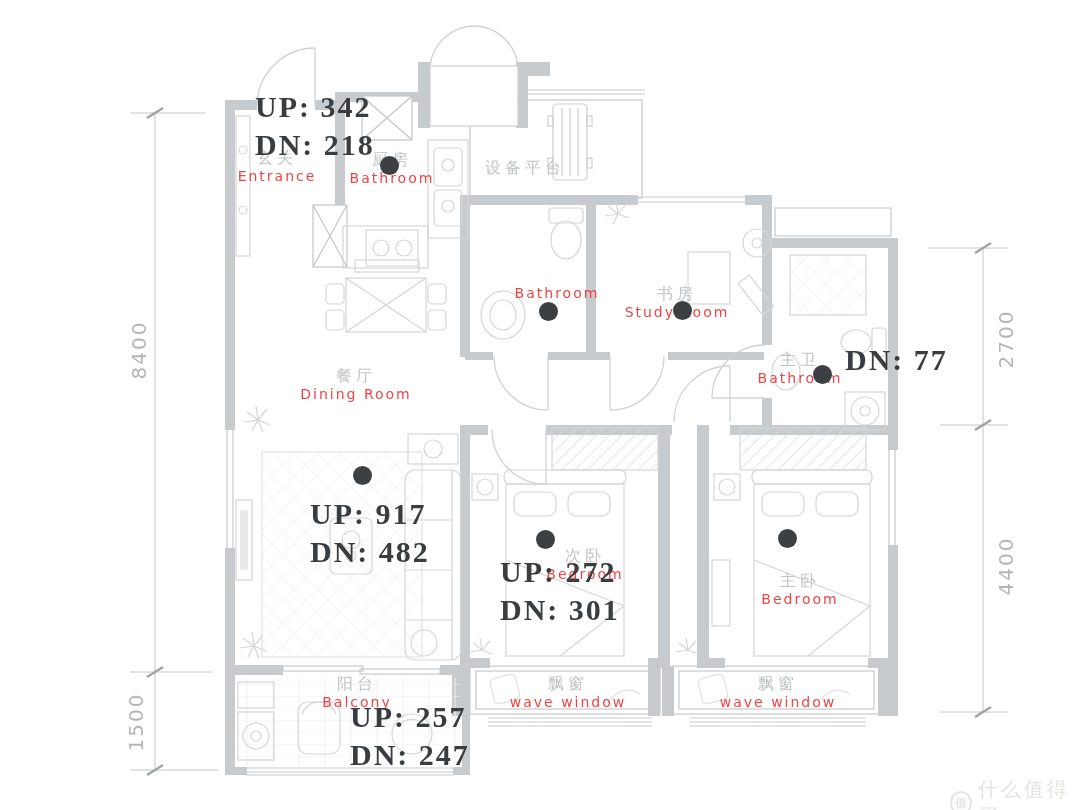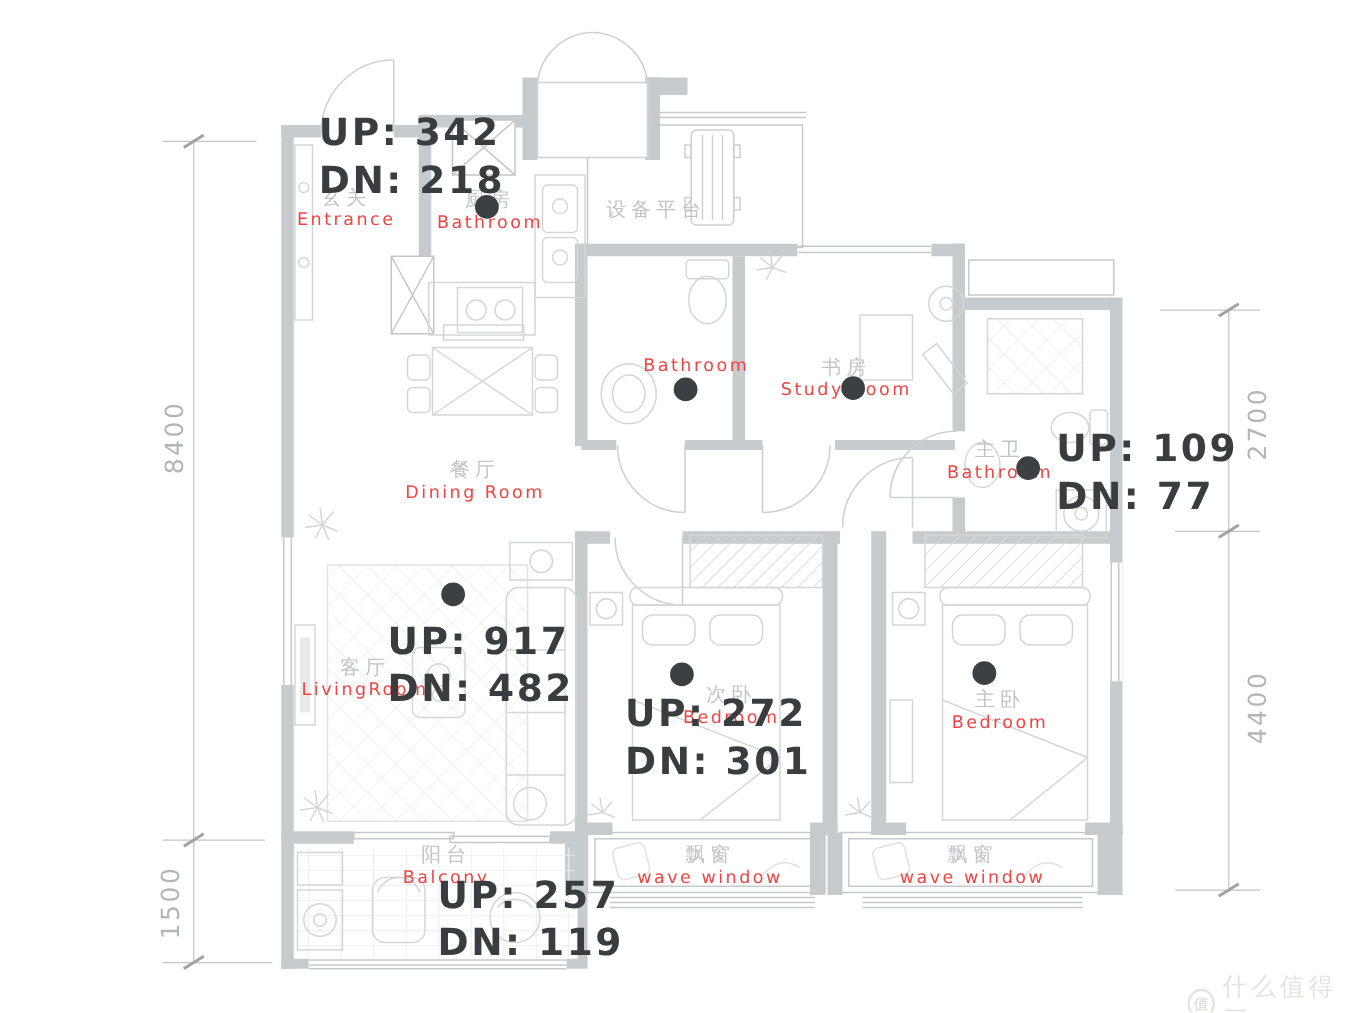--- a/index.html
+++ b/index.html
@@ -11,21 +11,21 @@
   .room-label{position:absolute;z-index:1;transform:translateX(-50%);text-align:center;pointer-events:none;}
   .room-label .zh{font-size:16px;letter-spacing:4px;color:#c1c4c6;line-height:20px;white-space:nowrap;}
   .room-label .en{font-size:14px;letter-spacing:2px;color:#ef4444;line-height:17px;white-space:nowrap;}
 
   
   .dim-label{position:absolute;z-index:1;transform:translate(-50%,-50%) rotate(-90deg);
              font-size:20px;letter-spacing:2px;color:#b3b6b8;white-space:nowrap;}
 
   
   .ann{position:absolute;z-index:3;color:#393d40;font-weight:700;font-size:30px;
-       line-height:38px;letter-spacing:2px;white-space:nowrap;}
+       line-height:38px;letter-spacing:2px;white-space:nowrap;font-family:Liberation Serif, serif;}
   .dot{position:absolute;z-index:3;width:19px;height:19px;border-radius:50%;background:#3c4043;}
 
   
   .watermark{position:absolute;z-index:2;display:flex;align-items:center;gap:6px;color:#e5e4e0;}
   .watermark .wm-circle{width:20px;height:20px;border:2px solid #e5e4e0;border-radius:50%;
        font-size:12px;line-height:20px;text-align:center;font-weight:700;}
   .watermark .wm-text{font-size:20px;letter-spacing:3px;}
 </style>
 </head>
 <body>
@@ -352,33 +352,29 @@
     <div class="en">Bathroom</div>
   </div>
   <div class="room-label" style="left:677px;top:284px">
     <div class="zh">书房</div>
     <div class="en">Study Room</div>
   </div>
   <div class="room-label" style="left:800px;top:350px">
     <div class="zh">主卫</div>
     <div class="en">Bathroom</div>
   </div>
-  <div class="room-label" style="left:380px;top:366px">
+  <div class="room-label" style="left:356px;top:366px">
     <div class="zh">餐厅</div>
     <div class="en">Dining Room</div>
-  </div>
-  <div class="room-label" style="left:292px;top:524px">
-    <div class="zh">客厅</div>
-    <div class="en">LivingRoom</div>
   </div>
   <div class="room-label" style="left:585px;top:546px">
     <div class="zh">次卧</div>
     <div class="en">Bedroom</div>
   </div>
-  <div class="room-label" style="left:800px;top:550px">
+  <div class="room-label" style="left:800px;top:571px">
     <div class="zh">主卧</div>
     <div class="en">Bedroom</div>
   </div>
   <div class="room-label" style="left:357px;top:674px">
     <div class="zh">阳台</div>
     <div class="en">Balcony</div>
   </div>
   <div class="room-label" style="left:568px;top:674px">
     <div class="zh">飘窗</div>
     <div class="en">wave window</div>
@@ -391,34 +387,33 @@
   <div class="dim-label" style="left:139px;top:350px">8400</div>
   <div class="dim-label" style="left:136px;top:722px">1500</div>
   <div class="dim-label" style="left:1006px;top:339px">2700</div>
   <div class="dim-label" style="left:1006px;top:566px">4400</div>
 
   <div class="ann" style="left:255px;top:88px">
     <div>UP: 342</div>
     <div>DN: 218</div>
   </div>
   <div class="ann" style="left:845px;top:341px">
-    <div>UP: 109</div>
     <div>DN: 77</div>
   </div>
   <div class="ann" style="left:310px;top:495px">
     <div>UP: 917</div>
     <div>DN: 482</div>
   </div>
   <div class="ann" style="left:500px;top:553px">
     <div>UP: 272</div>
     <div>DN: 301</div>
   </div>
   <div class="ann" style="left:350px;top:698px">
     <div>UP: 257</div>
-    <div>DN: 119</div>
+    <div>DN: 247</div>
   </div>
 
   <div class="dot" style="left:380px;top:156px"></div>
   <div class="dot" style="left:539px;top:302px"></div>
   <div class="dot" style="left:673px;top:301px"></div>
   <div class="dot" style="left:813px;top:365px"></div>
   <div class="dot" style="left:353px;top:466px"></div>
   <div class="dot" style="left:536px;top:530px"></div>
   <div class="dot" style="left:778px;top:529px"></div>
 

